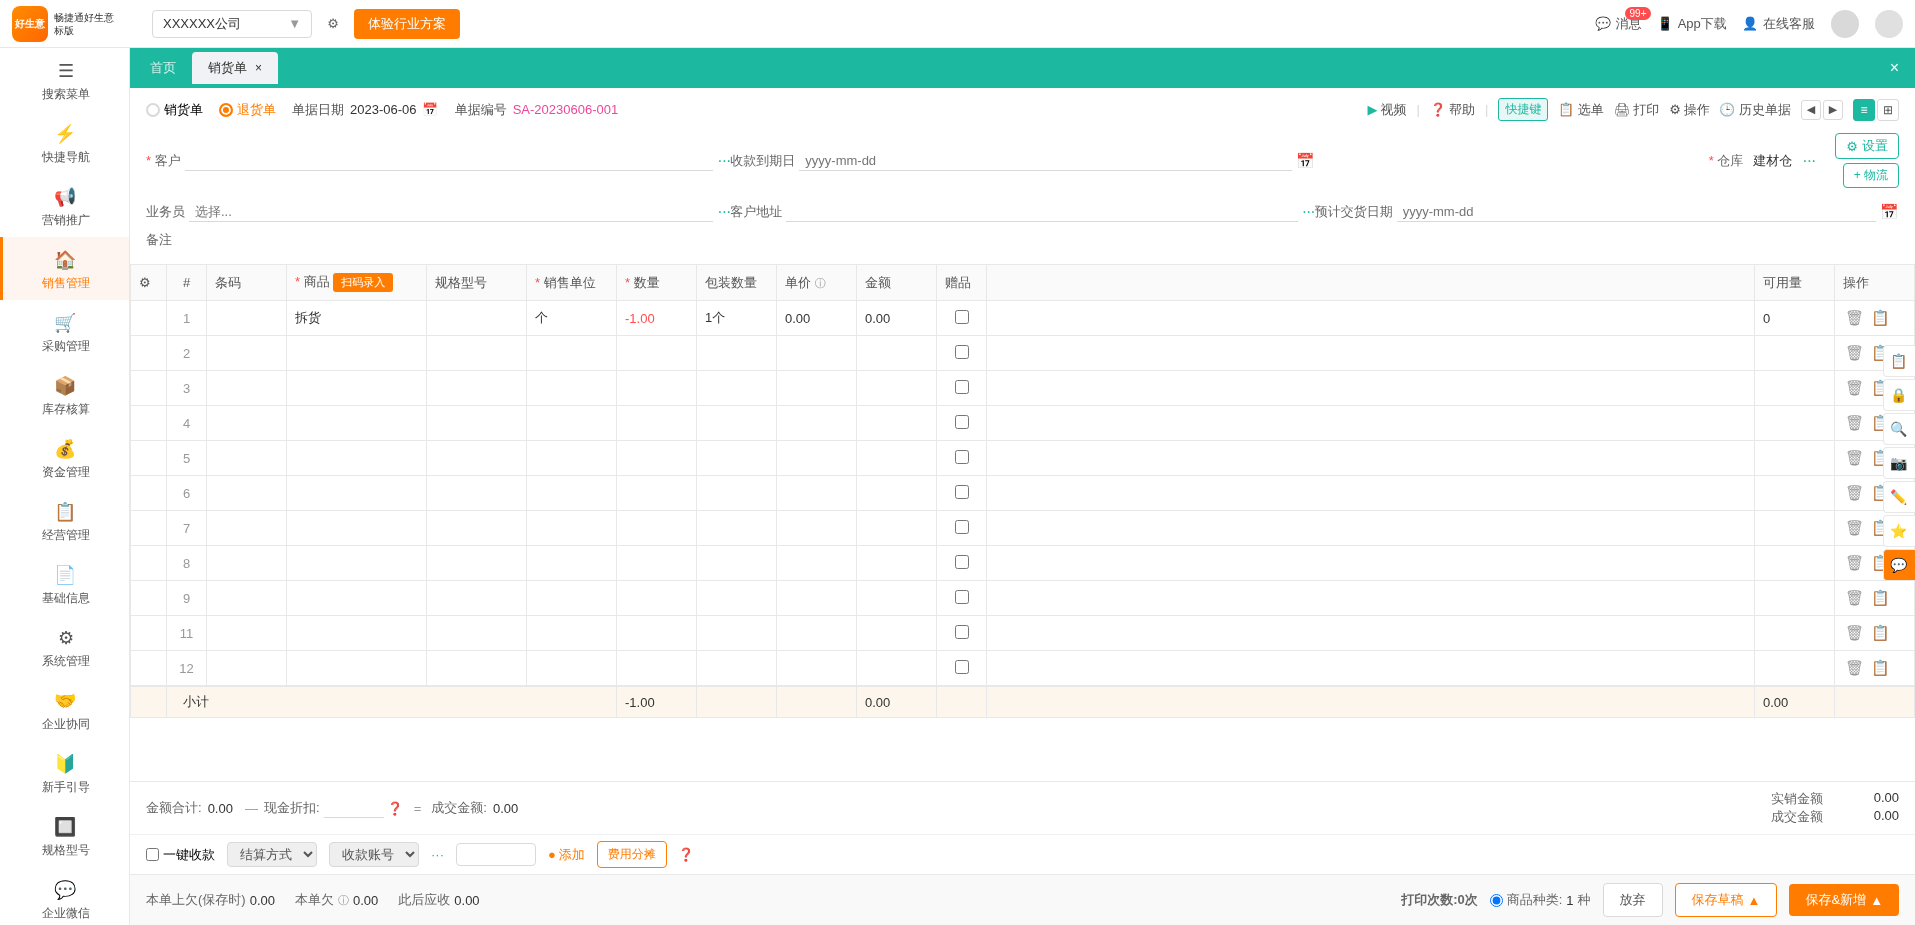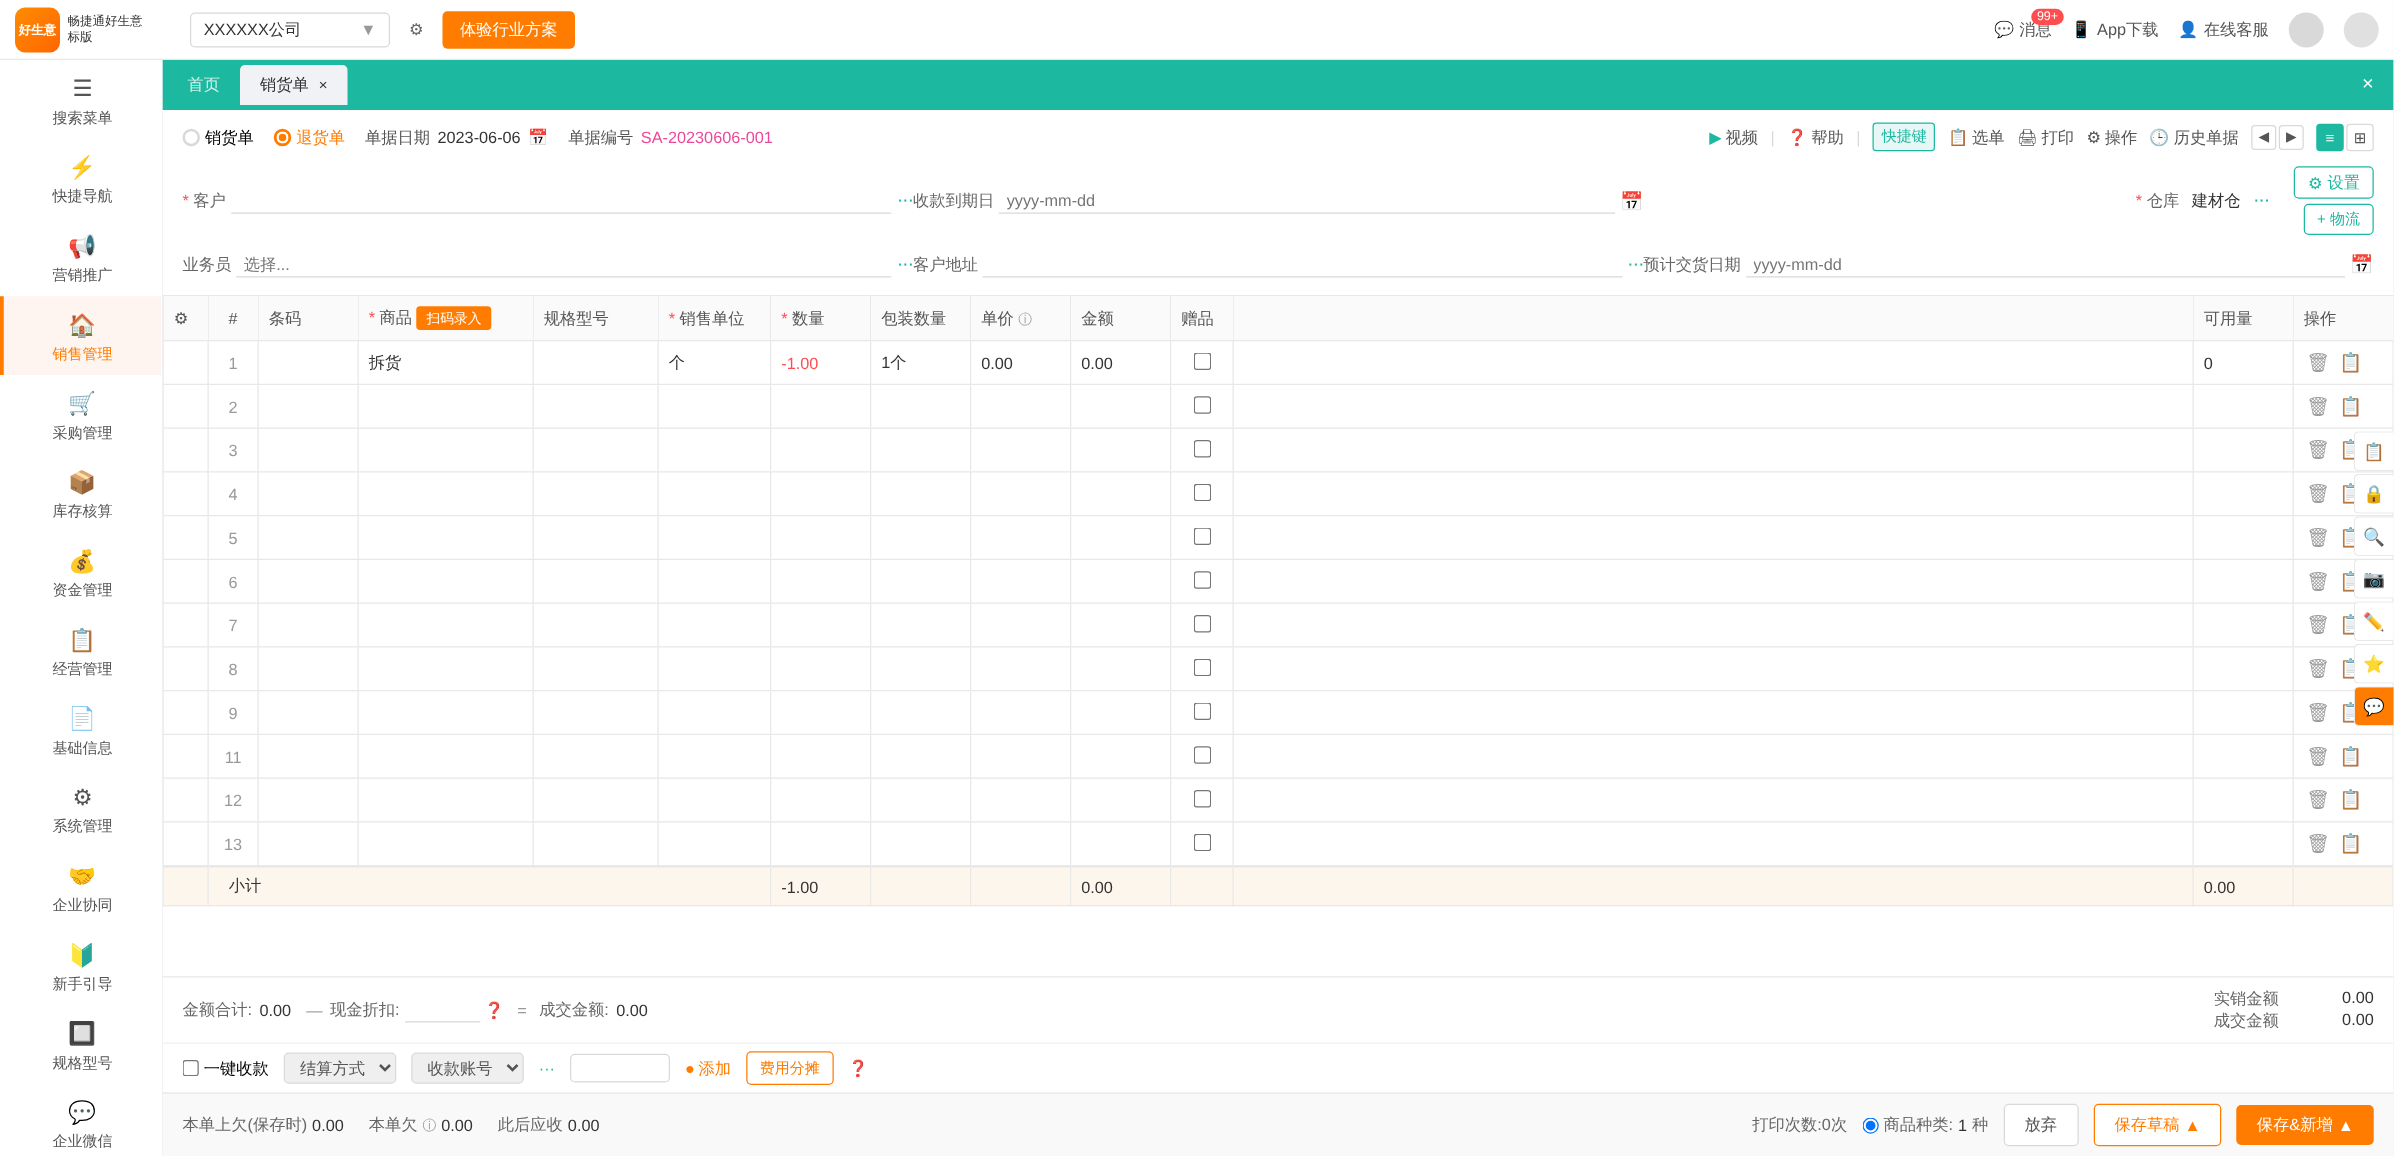--- a/index.html
+++ b/index.html
@@ -316,20 +316,24 @@
           <input class="f-input" style="flex: 1 1 0%; border-top: none; border-right: none; border-left: none; border-image: initial; border-bottom: 1px solid rgb(217, 217, 217); outline: none; padding: 2px 6px;">
           <span class="f-dots">···</span>
         </div>
         <div class="field-group">
           <span class="f-label">预计交货日期</span>
           <input class="f-input" placeholder="yyyy-mm-dd" style="flex: 1 1 0%; border-top: none; border-right: none; border-left: none; border-image: initial; border-bottom: 1px solid rgb(217, 217, 217); outline: none; padding: 2px 6px; color: rgb(187, 187, 187);">
           <span class="f-cal">📅</span>
         </div>
       </div>
 
+      <div class="note-row">
+        <span class="f-label">备注</span>
+        <input style="flex: 1 1 0%; border-top: none; border-right: none; border-left: none; border-image: initial; border-bottom: 1px solid transparent; outline: none; padding: 2px 6px;">
+      </div>
     </div>
 
     <div class="table-container">
       <table class="data-table">
         <thead>
           <tr>
             <th class="th-settings">
               <span>⚙</span>
             </th>
             <th style="width:36px;text-align:center;">#</th>
@@ -553,39 +557,20 @@
     <td style="width:80px;"></td>
     <td style="width:80px;"></td>
     <td style="width:50px;text-align:center;"><input type="checkbox" class="checkbox" style=""></td>
     <td style="min-width:200px;"></td>
     <td style="width:80px;"></td>
     <td style="width:80px;">
       <button class="icon-btn">🗑</button>
       <button class="icon-btn">📋</button>
     </td>
   </tr>
-            <tr>
-    <td style="text-align:center;"></td>
-    <td class="col-num" style="text-align:center;color:#999;">13</td>
-    <td style="width:80px;"></td>
-    <td style="width:140px;"></td>
-    <td style="width:100px;"></td>
-    <td style="width:90px;"></td>
-    <td style="width:80px;"></td>
-    <td style="width:80px;"></td>
-    <td style="width:80px;"></td>
-    <td style="width:80px;"></td>
-    <td style="width:50px;text-align:center;"><input type="checkbox" class="checkbox" style=""></td>
-    <td style="min-width:200px;"></td>
-    <td style="width:80px;"></td>
-    <td style="width:80px;">
-      <button class="icon-btn">🗑</button>
-      <button class="icon-btn">📋</button>
-    </td>
-  </tr>
           </tbody>
         <tfoot>
           <tr class="subtotal-row">
             <td></td>
             <td colspan="5" style="padding-left:16px;">小计</td>
             <td class="negative">-1.00</td>
             <td></td>
             <td></td>
             <td>0.00</td>
             <td></td>
@@ -649,21 +634,21 @@
       <div class="footer-stat">
         <span class="footer-stat-label">本单欠</span>
         <span style="color:#999;font-size:11px;">ⓘ</span>
         <span class="footer-stat-value">0.00</span>
       </div>
       <div class="footer-stat">
         <span class="footer-stat-label">此后应收</span>
         <span class="footer-stat-value">0.00</span>
       </div>
       <div class="footer-actions">
-        <span style="color:#666;">打印次数:0次</span>
+        <span style="color:#666;font-weight:bold;">打印次数:0次</span>
         <label style="display:flex;align-items:center;gap:4px;">
           <input type="radio" checked="" style="">
           <span style="color:#666;">商品种类:</span>
           <span style="color:#333;">1</span>
           <span style="color:#666;">种</span>
         </label>
         <button class="abandon-btn">放弃</button>
         <button class="save-draft-btn">
           <span>保存草稿</span>
           <span>▲</span>

